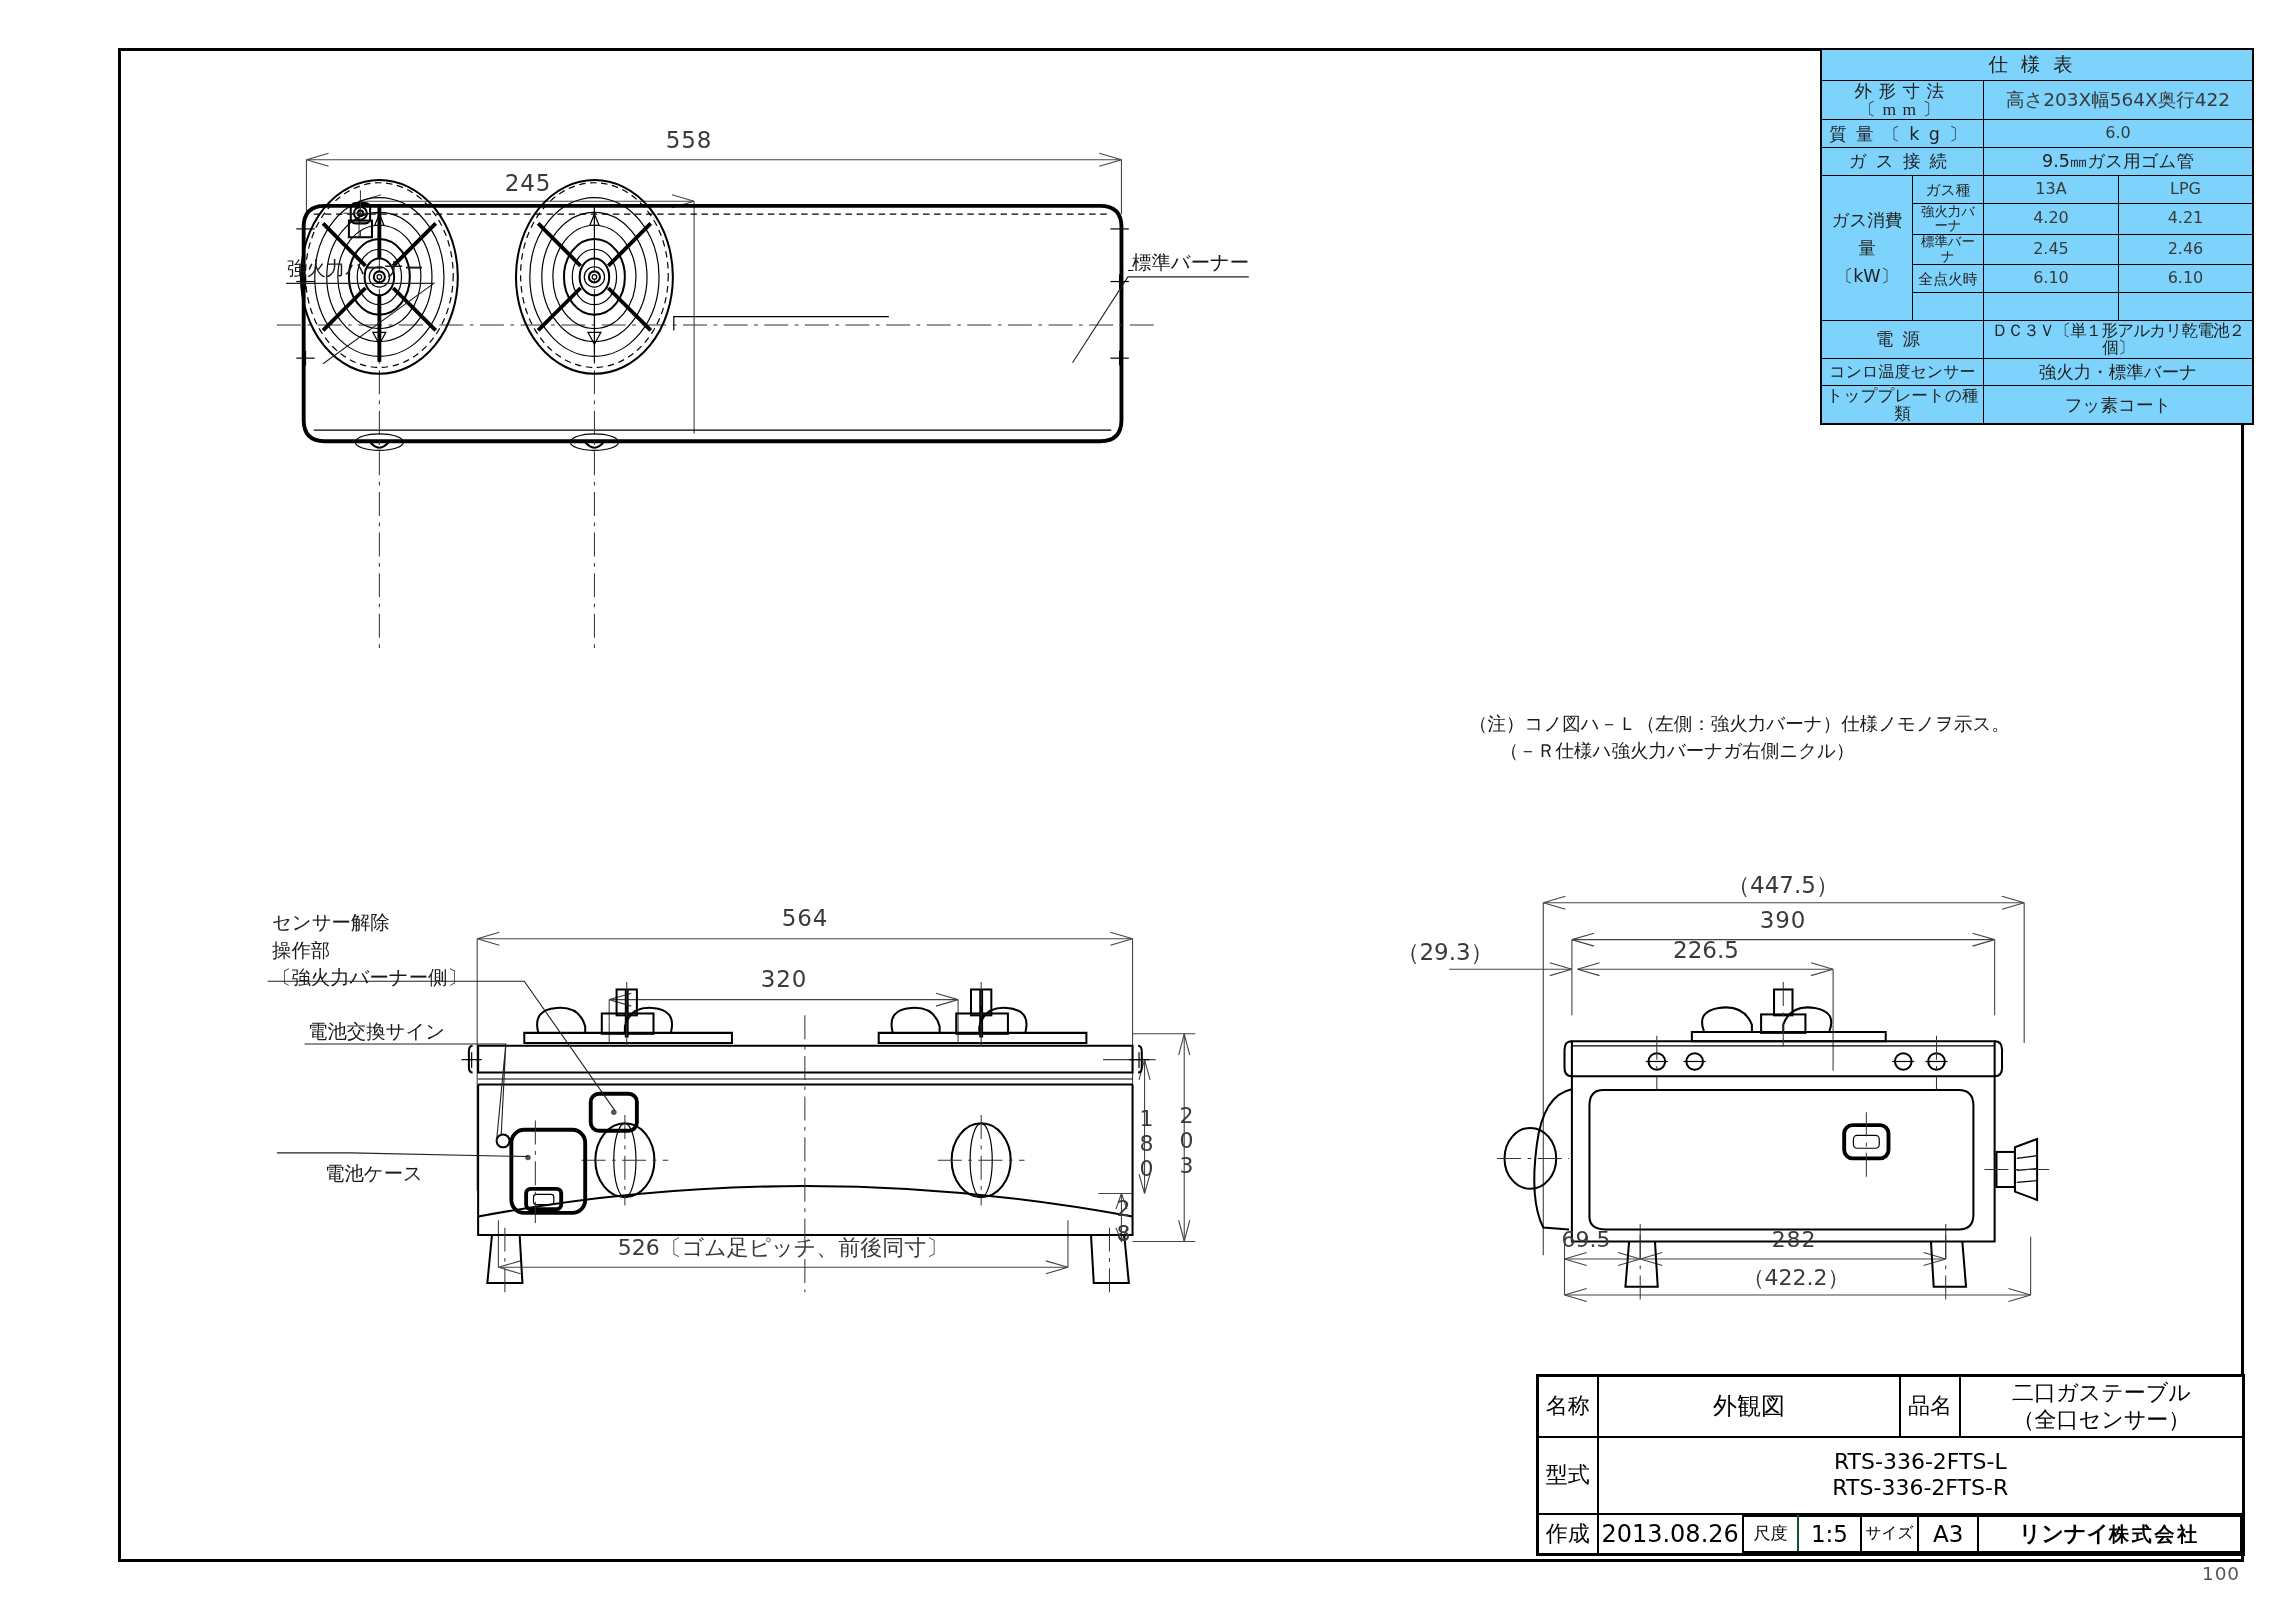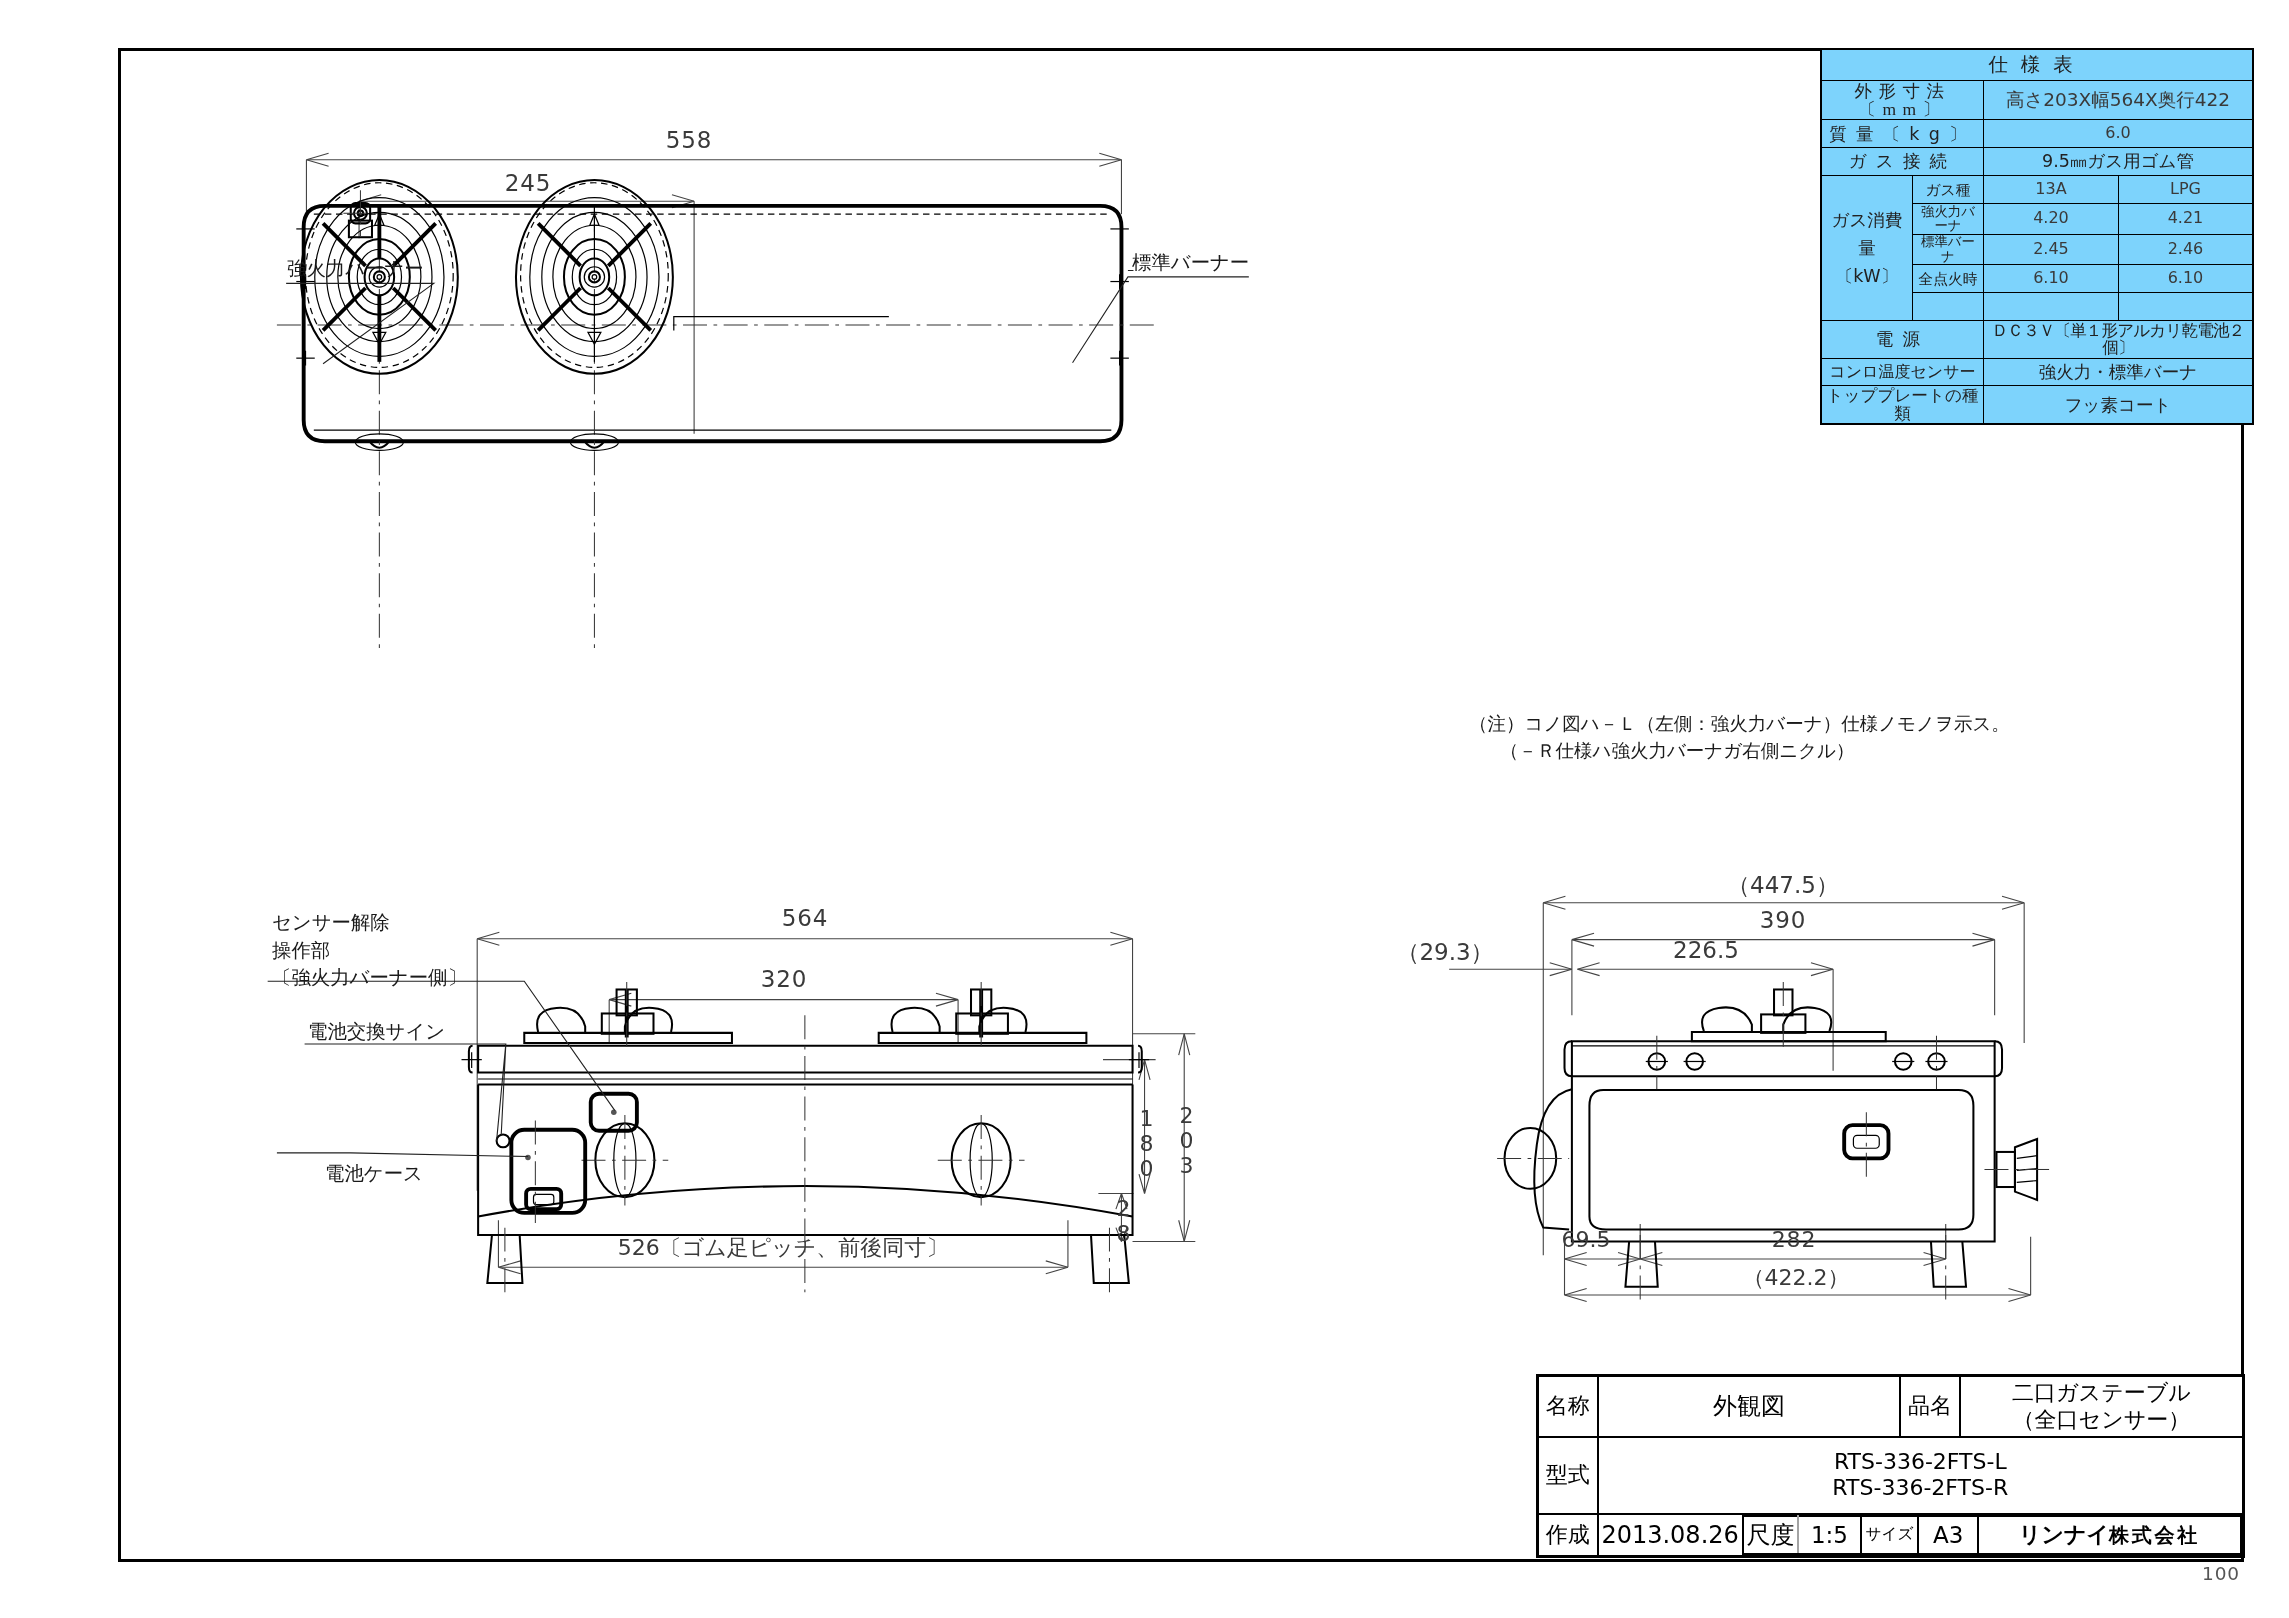--- a/index.html
+++ b/index.html
@@ -617,21 +617,21 @@
         <div>RTS-336-2FTS-R</div>
       </td>
     </tr>
     <tr>
       <td class="tb-name">作成</td>
       <td colspan="3" style="padding:0; border:none;">
         <table style="width:100%; border-collapse:collapse;">
           <tbody>
                 <tr>
             <td style="border:2px solid #000; border-top:none; border-left:none; border-bottom:none; width:137px; font-size:24px; text-align:center; padding:2.8px;">2013.08.26</td>
-            <td style="border-right:2px solid #a3a3a3; width:48px; font-size:24px; text-align:center;">尺度</td>
+            <td style="border-right:2px solid #14532d; width:48px; font-size:17px; text-align:center;">尺度</td>
             <td style="border-right:2px solid #000; width:55px; font-size:23px; text-align:center;">1:5</td>
             <td style="border-right:2px solid #000; width:50px; font-size:15.7px; text-align:center;">サイズ</td>
             <td style="border-right:2px solid #000; width:52px; font-size:23px; text-align:center;">A3</td>
             <td class="tb-brand" style="text-align:center;">
               <span>リンナイ</span><span class="kk">株式会社</span>
             </td>
           </tr>
         </tbody>
             </table>
       </td>

